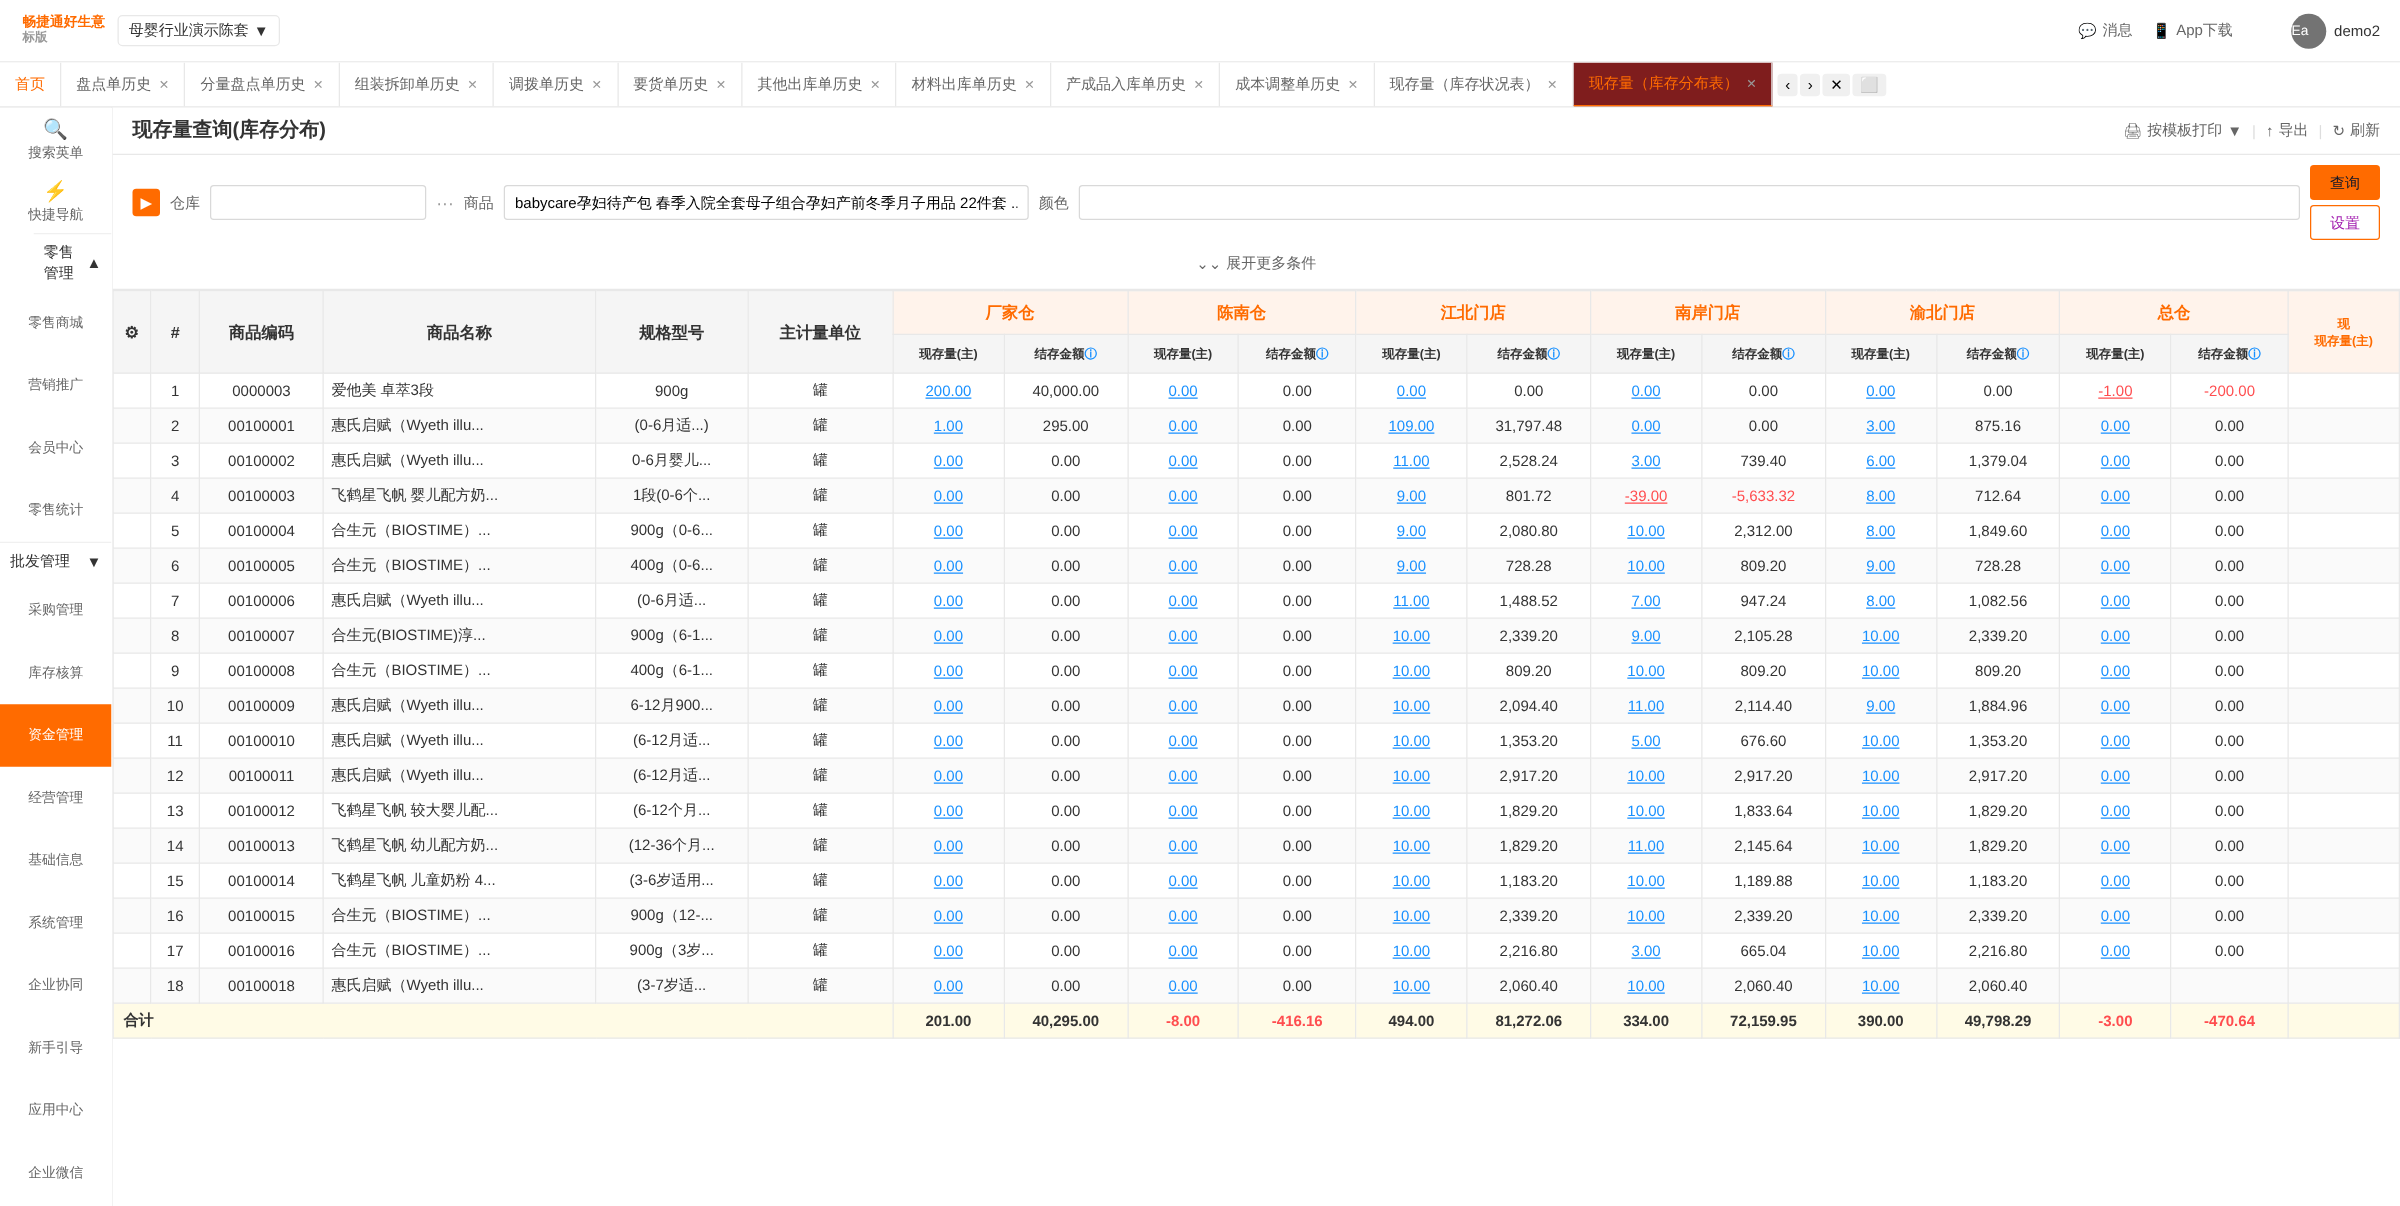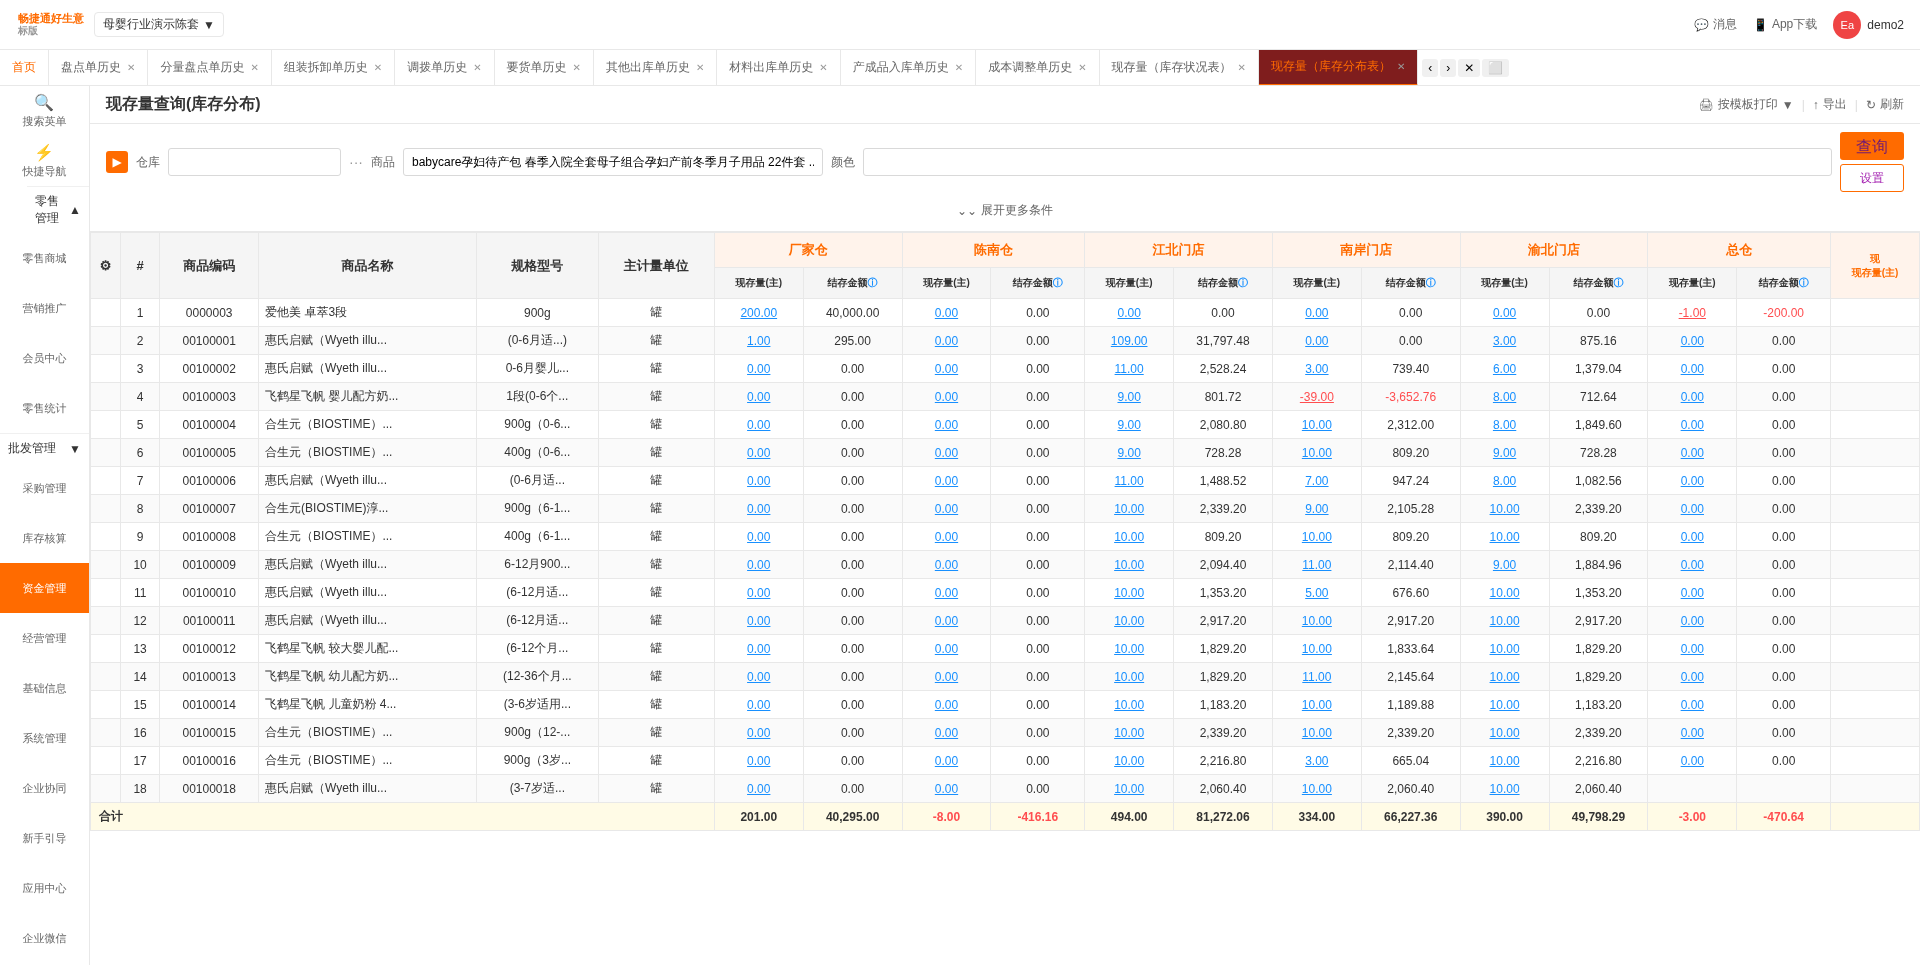--- a/index.html
+++ b/index.html
@@ -5,21 +5,21 @@
     * { box-sizing: border-box; margin: 0; padding: 0; }
     body { font-family: 'Microsoft YaHei', Arial, sans-serif; font-size: 12px; background: #f5f5f5; color: #333; overflow: hidden; }
 
     
     .top-bar { height: 50px; background: #fff; display: flex; align-items: center; justify-content: space-between; padding: 0 16px; border-bottom: 1px solid #e8e8e8; }
     .top-bar-left { display: flex; align-items: center; gap: 8px; }
     .logo-area { display: flex; flex-direction: column; align-items: center; justify-content: center; width: 70px; }
     .logo-text { font-size: 11px; color: #ff6b00; font-weight: bold; line-height: 1.2; }
     .top-bar-right { display: flex; align-items: center; gap: 16px; }
     .top-bar-right .icon-btn { display: flex; align-items: center; gap: 4px; color: #666; cursor: pointer; }
-    .user-avatar { width: 28px; height: 28px; border-radius: 50%; background: #ef4444; display: flex; align-items: center; justify-content: center; color: #fff; font-size: 11px; }
+    .user-avatar { width: 28px; height: 28px; border-radius: 50%; background: #737373; display: flex; align-items: center; justify-content: flex-start; color: #fff; font-size: 11px; margin-left: 31px; }
 
     
     .tabs-bar { height: 36px; background: #fff; display: flex; align-items: center; border-bottom: 1px solid #e8e8e8; overflow: hidden; }
     .tab-item { display: flex; align-items: center; gap: 4px; padding: 0 12px; height: 36px; border-right: 1px solid #e8e8e8; white-space: nowrap; cursor: pointer; font-size: 12px; color: #666; flex-shrink: 0; }
     .tab-item.active { background: #7f1d1d; color: #ff6b00; border-bottom: 2px solid #ff6b00; }
     .tab-item .close-x { color: #999; font-size: 10px; margin-left: 2px; }
     .tab-item.home { color: #ff6b00; }
     .tabs-nav { display: flex; align-items: center; padding: 0 4px; gap: 2px; }
     .tabs-nav button { border: none; background: #f0f0f0; cursor: pointer; padding: 2px 6px; border-radius: 3px; font-size: 12px; }
 
@@ -44,21 +44,21 @@
 
     
     .filter-bar { background: #fff; padding: 8px 16px; border-bottom: 1px solid #e8e8e8; }
     .filter-row { display: flex; align-items: center; gap: 8px; margin-bottom: 6px; }
     .filter-label { font-size: 12px; color: #666; white-space: nowrap; }
     .filter-input { border: 1px solid #d9d9d9; border-radius: 3px; padding: 3px 8px; font-size: 12px; height: 28px; min-width: 80px; }
     .filter-input-wide { min-width: 400px; }
     .filter-input-color { min-width: 280px; }
     .filter-expand { display: flex; align-items: center; gap: 4px; color: #666; font-size: 12px; cursor: pointer; }
     .orange-arrow { width: 22px; height: 22px; background: #ff6b00; border-radius: 3px; display: flex; align-items: center; justify-content: center; color: #fff; cursor: pointer; flex-shrink: 0; }
-    .btn-query { background: #ff6b00; color: #701a75; border: none; border-radius: 3px; padding: 5px 16px; cursor: pointer; font-size: 16px; height: 28px; }
+    .btn-query { background: #ff6b00; color: #0f172a; border: none; border-radius: 3px; padding: 5px 16px; cursor: pointer; font-size: 12px; height: 28px; }
     .btn-setting { background: #fff; color: #a21caf; border: 1px solid #ff6b00; border-radius: 3px; padding: 5px 12px; cursor: pointer; font-size: 12px; height: 28px; }
     .filter-actions { display: flex; flex-direction: column; gap: 4px; }
 
     
     .table-container { flex: 1; overflow: auto; background: #fff; }
     table { width: 100%; border-collapse: collapse; font-size: 12px; }
     thead tr { background: #f5f5f5; }
     th { padding: 8px 6px; text-align: center; border: 1px solid #e8e8e8; color: #333; font-weight: 600; white-space: nowrap; font-size: 13px; }
     td { padding: 5px 6px; text-align: center; border: 1px solid #e8e8e8; color: #333; white-space: nowrap; }
     tr:nth-child(even) td { background: #fafafa; }
@@ -381,21 +381,21 @@
     <td style="text-align:left;max-width:180px;overflow:hidden;text-overflow:ellipsis;">飞鹤星飞帆 婴儿配方奶...</td>
     <td>1段(0-6个...</td>
     <td>罐</td>
     <td><span class="num-link">0.00</span></td>
     <td>0.00</td>
     <td><span class="num-link">0.00</span></td>
     <td>0.00</td>
     <td><span class="num-link">9.00</span></td>
     <td>801.72</td>
     <td><span class="num-link num-negative">-39.00</span></td>
-    <td class="num-negative">-3,652.76</td>
+    <td class="num-negative">-5,633.32</td>
     <td><span class="num-link">8.00</span></td>
     <td>712.64</td>
     <td><span class="num-link ">0.00</span></td>
     <td class="">0.00</td>
     <td></td>
   </tr>
             <tr>
     <td></td>
     <td>5</td>
     <td>00100004</td>
@@ -693,21 +693,21 @@
         <tfoot>
           <tr class="total-row">
             <td colspan="6" class="total-label">合计</td>
             <td>201.00</td>
             <td>40,295.00</td>
             <td class="num-negative">-8.00</td>
             <td class="num-negative">-416.16</td>
             <td>494.00</td>
             <td>81,272.06</td>
             <td>334.00</td>
-            <td>66,227.36</td>
+            <td>72,159.95</td>
             <td>390.00</td>
             <td>49,798.29</td>
             <td class="num-negative">-3.00</td>
             <td class="num-negative">-470.64</td>
             <td></td>
           </tr>
         </tfoot>
       </table>
     </div>
 

